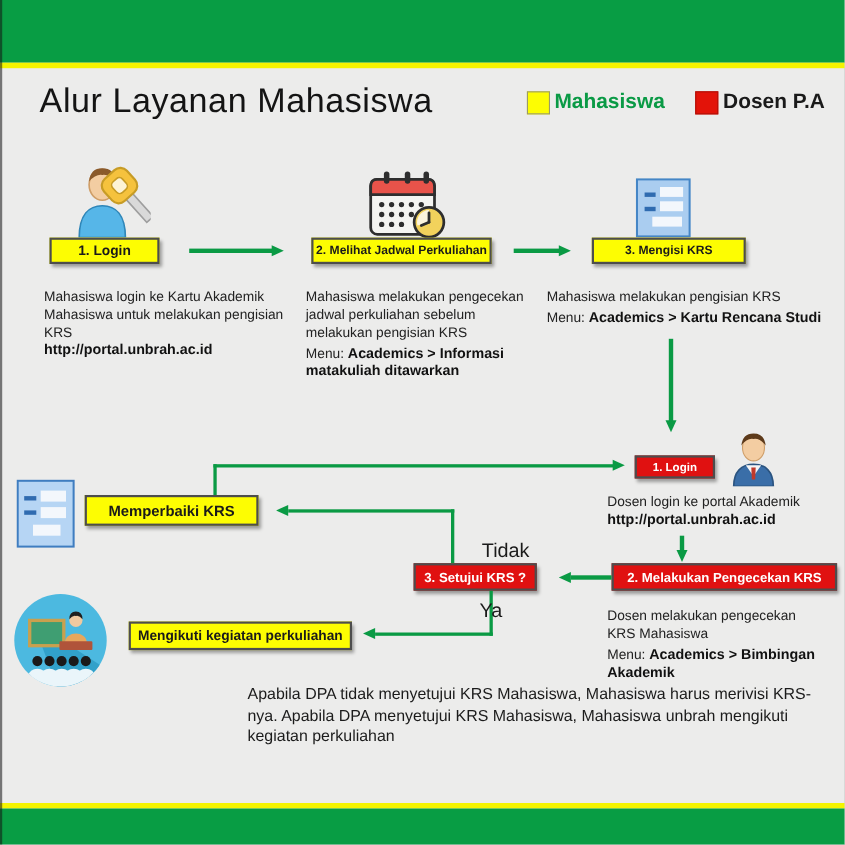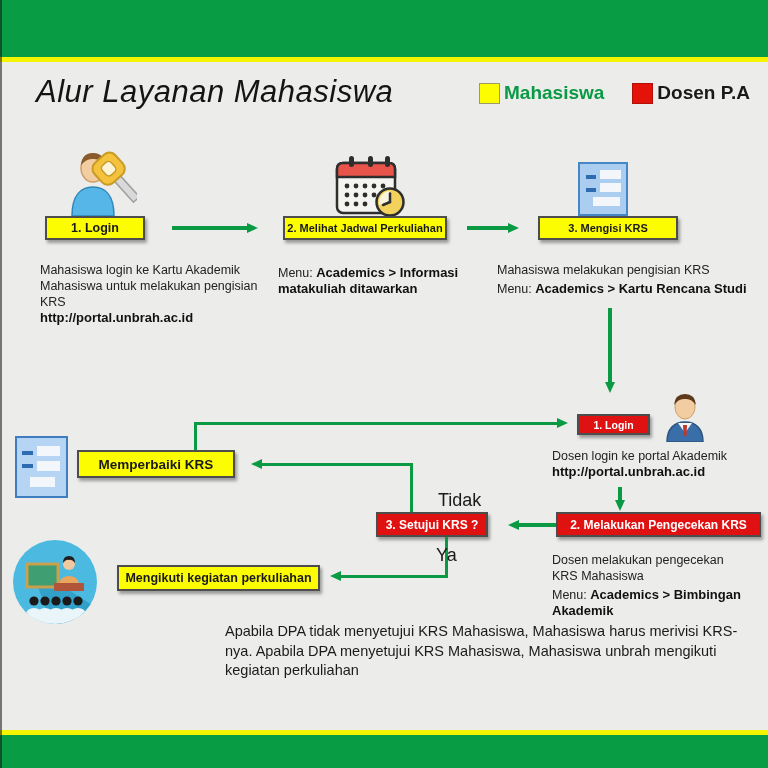--- a/index.html
+++ b/index.html
@@ -4,21 +4,21 @@
 <style>
   html,body{margin:0;padding:0;background:#b5b5b5;}
   .stage{position:relative;width:768px;height:768px;background:#ececeb;overflow:hidden;
          font-family:"Liberation Sans",sans-serif;color:#1c1c1c;}
   .band-top{position:absolute;left:0;top:0;width:768px;height:57px;background:#089d44;}
   .strip-top{position:absolute;left:0;top:57px;width:768px;height:5px;background:#f4f400;}
   .strip-bottom{position:absolute;left:0;top:730px;width:768px;height:5px;background:#f4f400;}
   .band-bottom{position:absolute;left:0;top:735px;width:768px;height:33px;background:#089d44;}
   .left-edge{position:absolute;left:0;top:0;width:2px;height:768px;background:rgba(20,20,20,.55);}
 
-  .title{position:absolute;left:36px;top:74px;font-size:31px;letter-spacing:.5px;color:#141414;font-style:italic;}
+  .title{position:absolute;left:36px;top:74px;font-size:31px;letter-spacing:.5px;color:#141414;}
   .legend{position:absolute;top:82px;left:479px;display:flex;align-items:center;font-size:19px;font-weight:bold;}
   .swatch{width:19px;height:19px;display:inline-block;margin-right:4px;}
   .sw-y{background:#fdfd02;border:1px solid #9a9a6a;}
   .sw-r{background:#e31309;border:1px solid #b01008;margin-left:28px;}
   .lg-green{color:#0a9a45;text-align:center;}
   .lg-black{color:#1a1a1a;}
 
   .box{position:absolute;display:flex;align-items:center;justify-content:center;text-align:right;
        border:2px solid #4d4d4d;box-shadow:2px 3px 3px rgba(0,0,0,.35);font-weight:bold;box-sizing:border-box;}
   .box-y{background:#fdfd02;color:#1a1a1a;}
@@ -114,20 +114,21 @@
   <div class="aline" style="left:172px;top:226px;width:76px;height:3.5px"></div>
   <div class="ah ah-r" style="left:247px;top:223px"></div>
   <div class="aline" style="left:467px;top:226px;width:42px;height:3.5px"></div>
   <div class="ah ah-r" style="left:508px;top:223px"></div>
 
   <div class="tb" style="left:40px;top:262px;width:218px">
     <span>Mahasiswa login ke Kartu Akademik Mahasiswa untuk melakukan pengisian KRS</span><br>
     <b>http://portal.unbrah.ac.id</b>
   </div>
   <div class="tb" style="left:278px;top:262px;width:210px">
+    <span>Mahasiswa melakukan pengecekan jadwal perkuliahan sebelum melakukan pengisian KRS</span>
     <div class="menu-line">
       <span>Menu: </span><b>Academics &gt; Informasi matakuliah ditawarkan</b>
     </div>
   </div>
   <div class="tb" style="left:497px;top:262px;width:270px">
     <span>Mahasiswa melakukan pengisian KRS</span>
     <div class="menu-line">
       <span>Menu: </span><b>Academics &gt; Kartu Rencana Studi</b>
     </div>
   </div>

